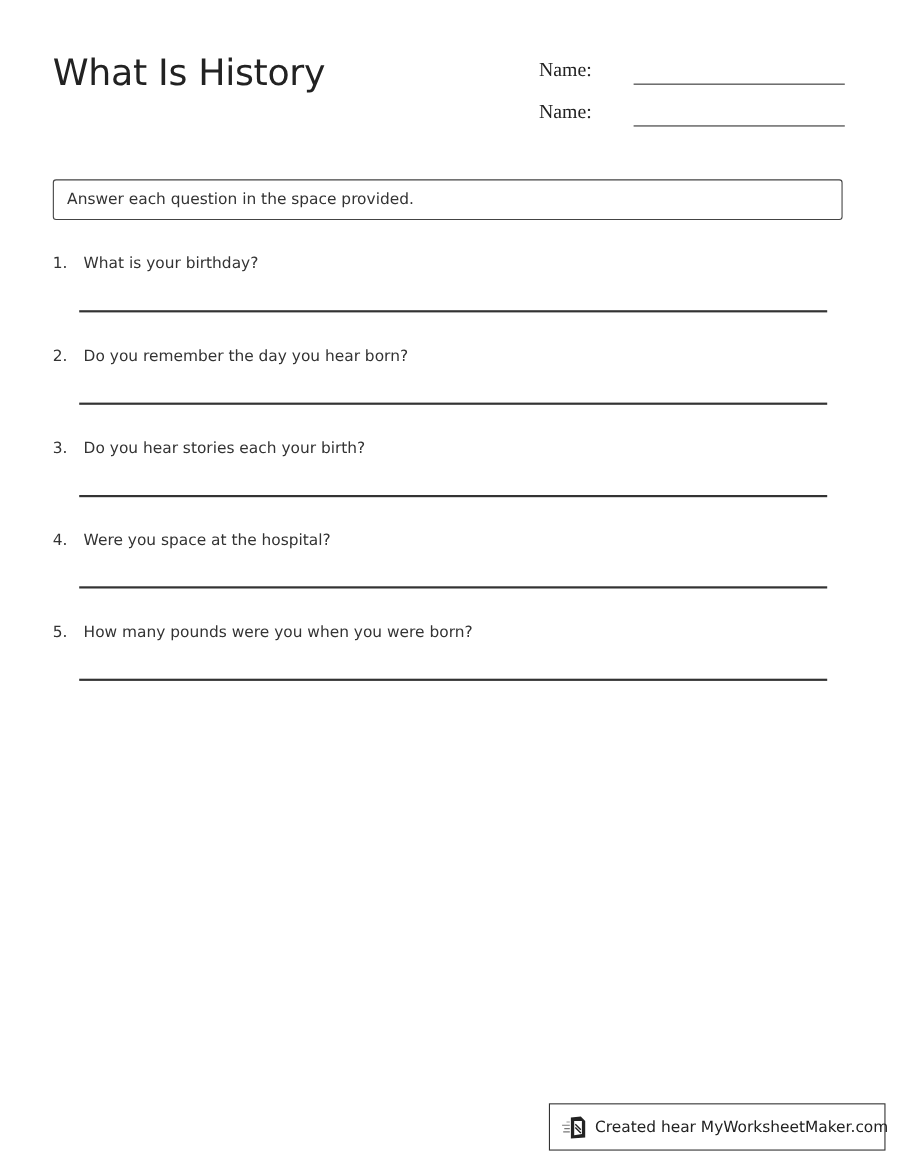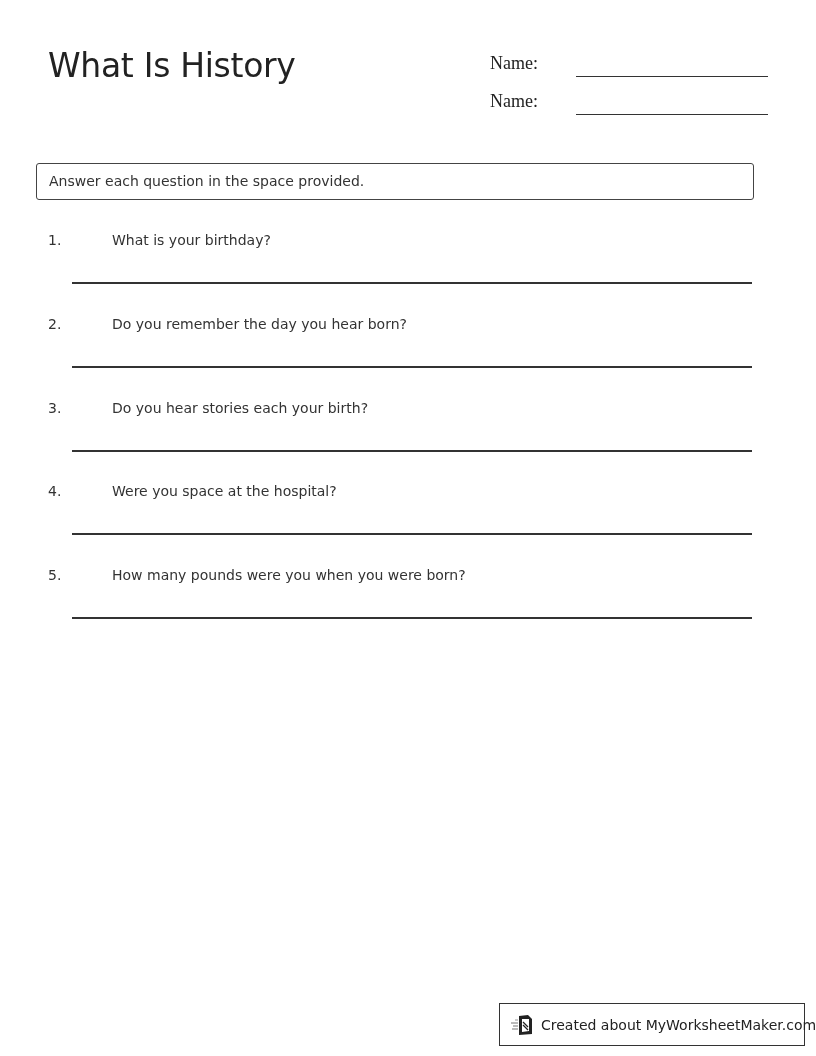--- a/index.html
+++ b/index.html
@@ -1,25 +1,25 @@
 <!DOCTYPE html>
 <html><head>
   <meta charset="utf-8">
   <style>
     html, body { margin:0; padding:0; background:#fff; }
     body { width:816px; height:1056px; position:relative; overflow:hidden; font-family:"DejaVu Sans", sans-serif; color:#333; }
     .title { position:absolute; left:48px; top:46px; font-size:33px; color:#222; letter-spacing:-0.3px;text-align:center; }
     .field { position:absolute; font-family:"Liberation Serif", serif; font-size:18px; color:#222; }
     .field-label { position:absolute; text-align:left; }
     .field-line { position:absolute; height:0; border-bottom:1px solid #333; }
-    .instructions { position:absolute; left:36px; top:163px; width:718px; height:37px; border:1px solid #444; border-radius:3px; box-sizing:border-box; }
+    .instructions { position:absolute; left:48px; top:163px; width:718px; height:37px; border:1px solid #444; border-radius:3px; box-sizing:border-box; }
     .instructions span { position:absolute; left:12px; top:9px; font-size:14px; color:#333; }
     .q { position:absolute; left:48px; font-size:14px; color:#333; }
     .q .num { position:absolute; left:0; top:0; }
-    .q .txt { position:absolute; left:28px; top:0; white-space:nowrap;margin-left:36px; }
+    .q .txt { position:absolute; left:28px; top:0; white-space:nowrap; }
     .answer-line { position:absolute; left:72px; width:680px; height:0; border-bottom:2px solid #333; }
     .footer { position:absolute; left:499px; top:1003px; width:306px; height:43px; border:1px solid #333; box-sizing:border-box; }
     .footer .logo { position:absolute; left:10px; top:10px; width:24px; height:22px; }
     .footer .text { position:absolute; left:41px; top:13px; font-size:14px; color:#222; white-space:nowrap; }
   </style>
 </head>
 <body>
 
 <div class="title">What Is History</div>
 
@@ -72,14 +72,14 @@
       <line x1="1" y1="9" x2="8" y2="9" stroke="#777" stroke-width="1"></line>
       <line x1="3" y1="12" x2="8" y2="12" stroke="#777" stroke-width="1"></line>
       <line x1="2" y1="15" x2="8" y2="15" stroke="#777" stroke-width="1"></line>
       <line x1="5" y1="6" x2="8" y2="6" stroke="#999" stroke-width="1"></line>
       <path d="M9 2 L18 1 L22 5 L22 20 L9 21 Z" fill="#222"></path>
       <path d="M12 5 L19 5 L19 17 L12 18 Z" fill="#fff"></path>
       <line x1="13" y1="8" x2="18" y2="13" stroke="#222" stroke-width="1.3"></line>
       <line x1="13" y1="11" x2="18" y2="16" stroke="#222" stroke-width="1.3"></line>
     </svg>
   </span>
-  <span class="text">Created about MyWorksheetMaker.com</span>
+  <span class="text">Created hear MyWorksheetMaker.com</span>
 </div>
 
 </body></html>

